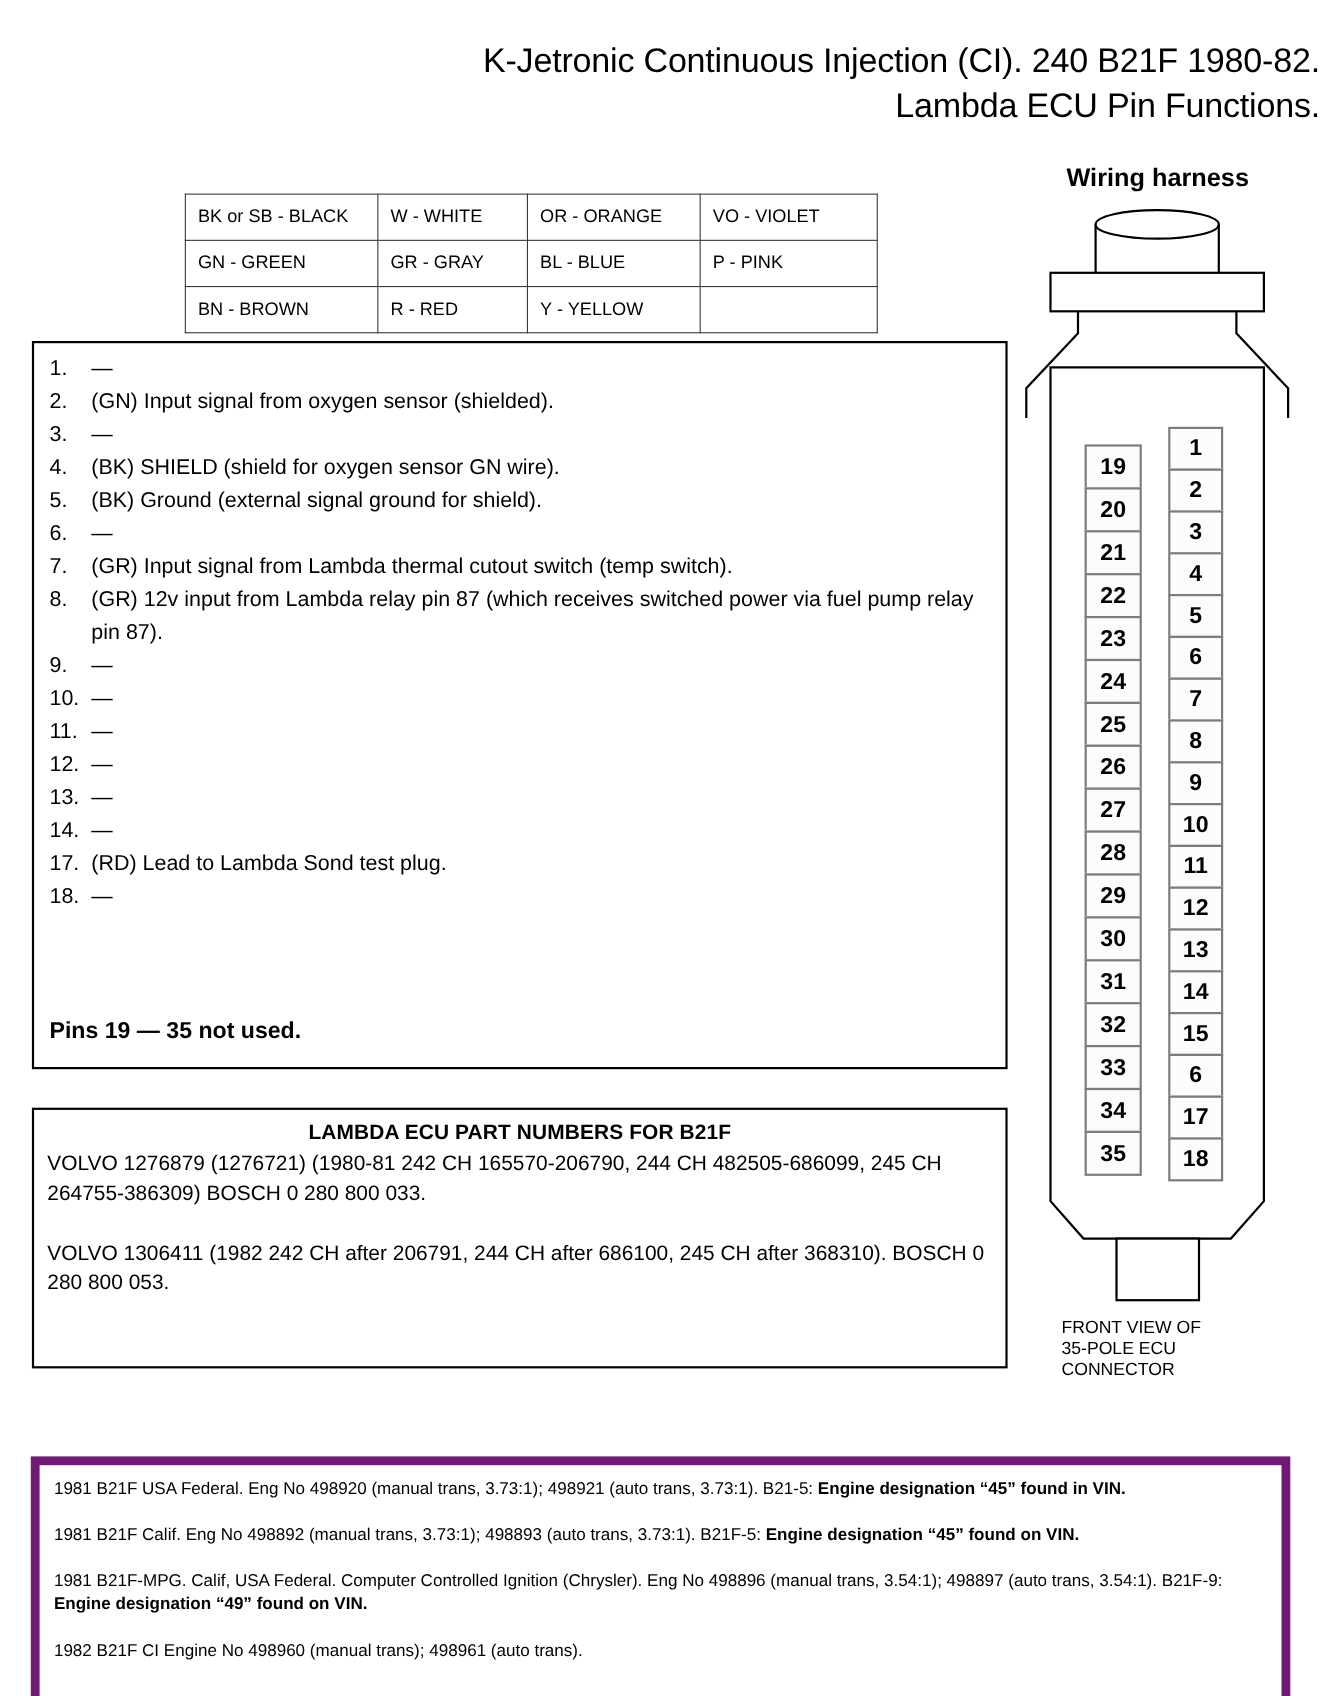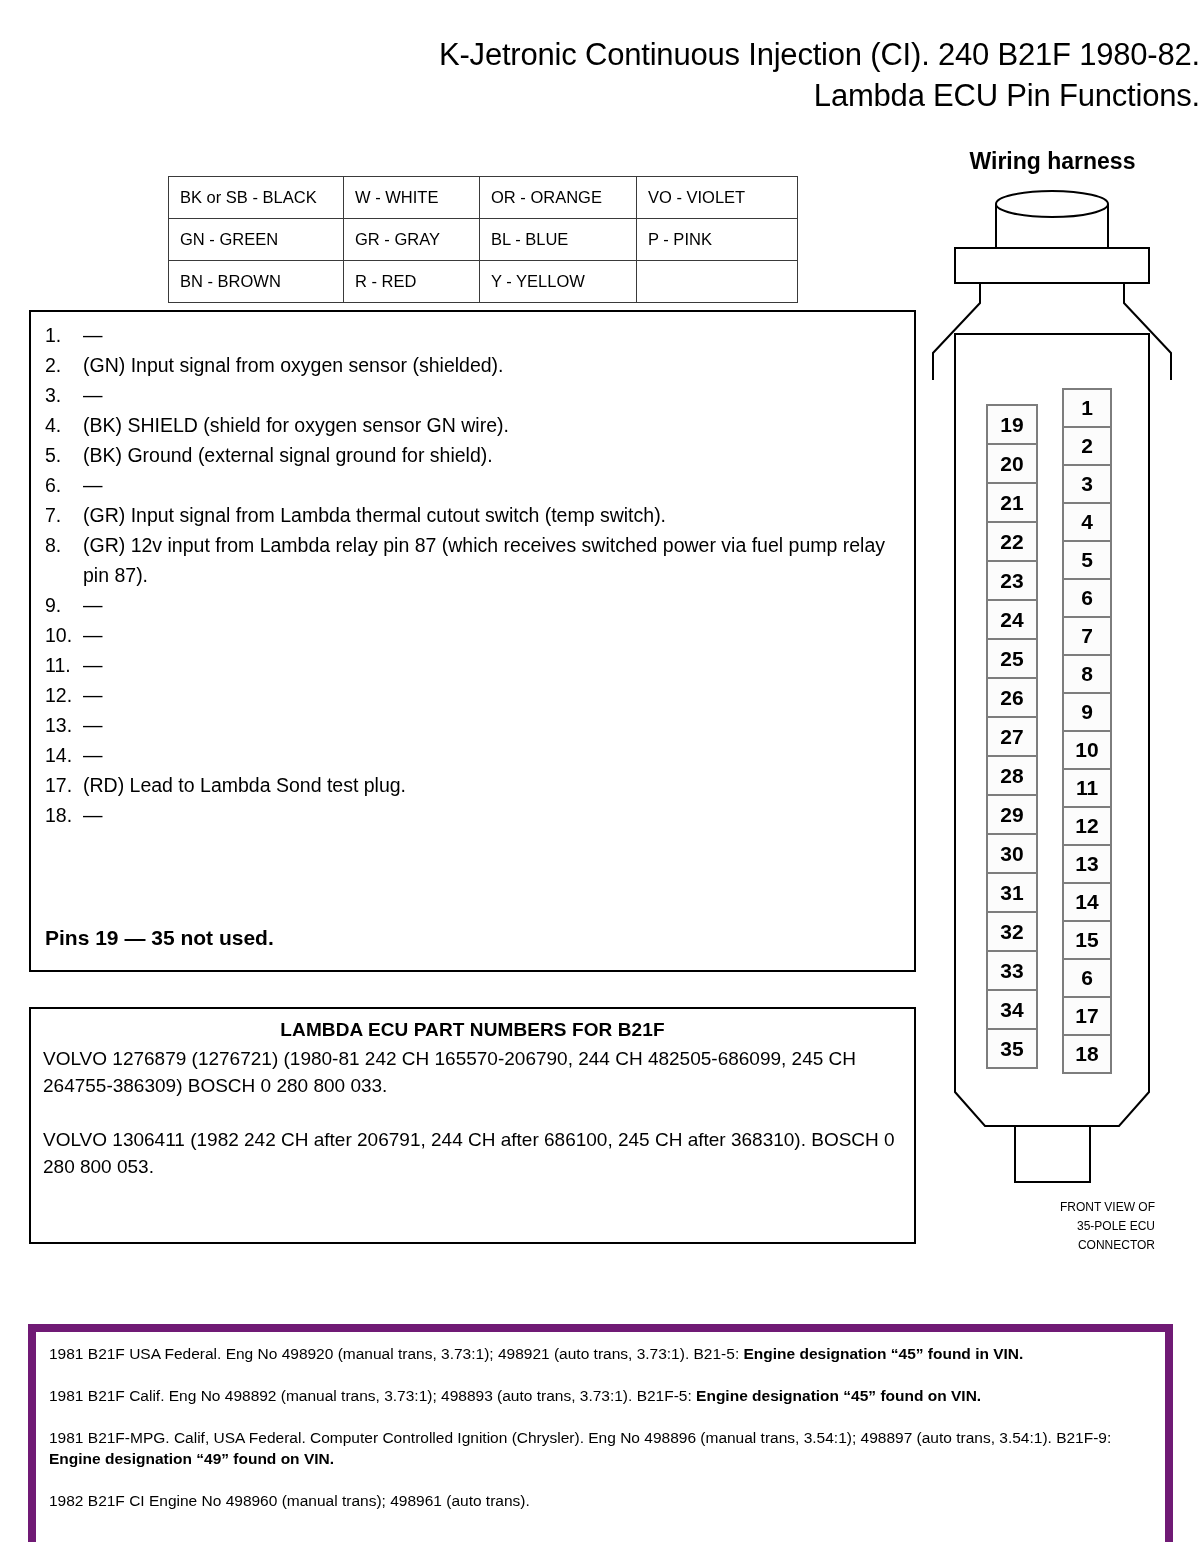--- a/index.html
+++ b/index.html
@@ -190,22 +190,22 @@
     width: 50px;
     height: 40px;
   }
   .pincol .pincell:first-child { margin-top: 0; }
 
   .frontview {
     position: absolute;
     left: 60px;
     top: 1050px;
     width: 190px;
-    text-align: right;
-    font-size: 12px;
+    text-align: left;
+    font-size: 16px;
     line-height: 19px;
   }
 </style>
 </head>
 <body>
 
 <div class="title">
   <div>K-Jetronic Continuous Injection (CI). 240 B21F 1980-82.</div>
   <div>Lambda ECU Pin Functions.</div>
 </div>

